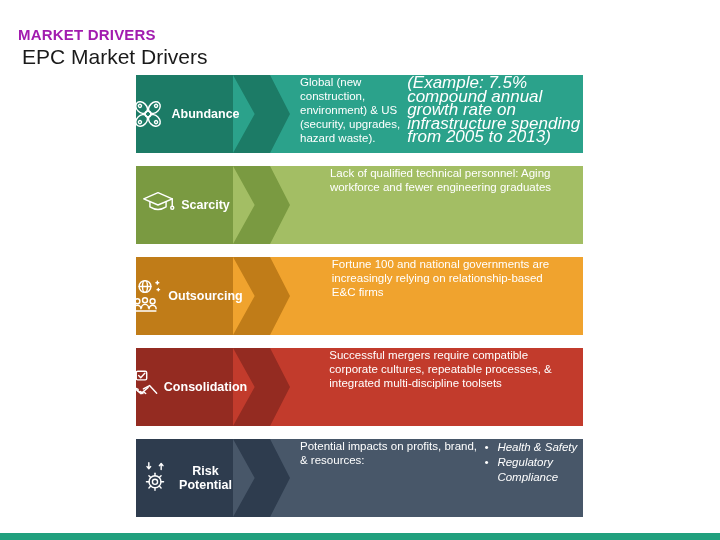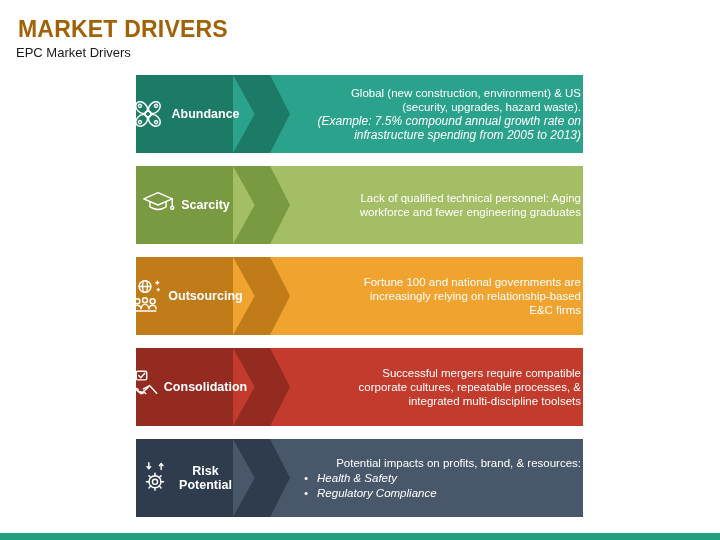--- a/index.html
+++ b/index.html
@@ -1,51 +1,51 @@
 <!DOCTYPE html>
 <html><head>
 <meta charset="utf-8">
 <style>
   html,body{margin:0;padding:0;background:#ffffff;}
   .slide{
     position:relative;width:720px;height:540px;overflow:hidden;background:#ffffff;
     font-family:"Liberation Sans",sans-serif;
   }
   .title{
-    position:absolute;left:18px;top:16px;margin:0;
-    font-size:23px;font-weight:bold;color:#a16207;letter-spacing:.2px;
+    position:absolute;left:18px;top:26px;margin:0;
+    font-size:15px;font-weight:bold;color:#a21caf;letter-spacing:.2px;
   }
   .subtitle{
-    position:absolute;left:16px;top:45px;margin:0;
-    font-size:13px;font-weight:normal;color:#1a1a1a;
+    position:absolute;left:22px;top:45px;margin:0;
+    font-size:21px;font-weight:normal;color:#1a1a1a;
   }
   .rows{position:absolute;left:136px;top:75px;}
   .row{position:relative;width:447px;height:78px;margin-bottom:13px;}
   .banner{position:absolute;inset:0;background:var(--light);}
   .labelbox{
     position:absolute;left:0;top:0;width:97px;height:78px;background:var(--dark);
     display:flex;flex-direction:row;align-items:center;justify-content:center;gap:4px;
   }
   .labelbox .icon{width:38px;height:38px;display:block;}
   .labelbox .icon svg{width:38px;height:38px;display:block;}
   .row-label{
     color:#ffffff;font-size:12.5px;font-weight:bold;text-align:center;line-height:14px;
     max-width:92px;
   }
   .chevron{
     position:absolute;left:97px;top:0;width:57px;height:78px;background:var(--dark);
     clip-path:polygon(0% 0%,65% 0%,100% 50%,65% 100%,0% 100%,38% 50%);
   }
   .content{
     position:absolute;left:164px;right:2px;top:0;bottom:0;
-    display:flex;flex-direction:column;justify-content:center;
-    color:#ffffff;font-size:11.5px;line-height:14px;text-align:right;
+    display:flex;flex-direction:row;justify-content:center;
+    color:#ffffff;font-size:11.5px;line-height:14px;
   }
   .content .main-text{white-space:pre-line;}
-  .content .example-text{white-space:pre-line;font-style:italic;font-size:12px;line-height:13.5px;margin-top:1px;}
+  .content .example-text{white-space:pre-line;font-style:italic;font-size:17px;line-height:13.5px;margin-top:1px;}
   .bullet-list{margin:1px 0 0 0;padding:0;list-style:none;}
   .bullet-list li{display:flex;gap:9px;padding-left:4px;line-height:15px;font-style:italic;}
   .bullet-list li::before{content:"\2022";}
   .bottom-bar{position:absolute;left:0;bottom:0;width:720px;height:7px;}
   svg{fill:none;stroke:#ffffff;stroke-width:1.5;stroke-linecap:round;stroke-linejoin:round;}
 </style>
 </head>
 <body>
 
 <div class="slide">

